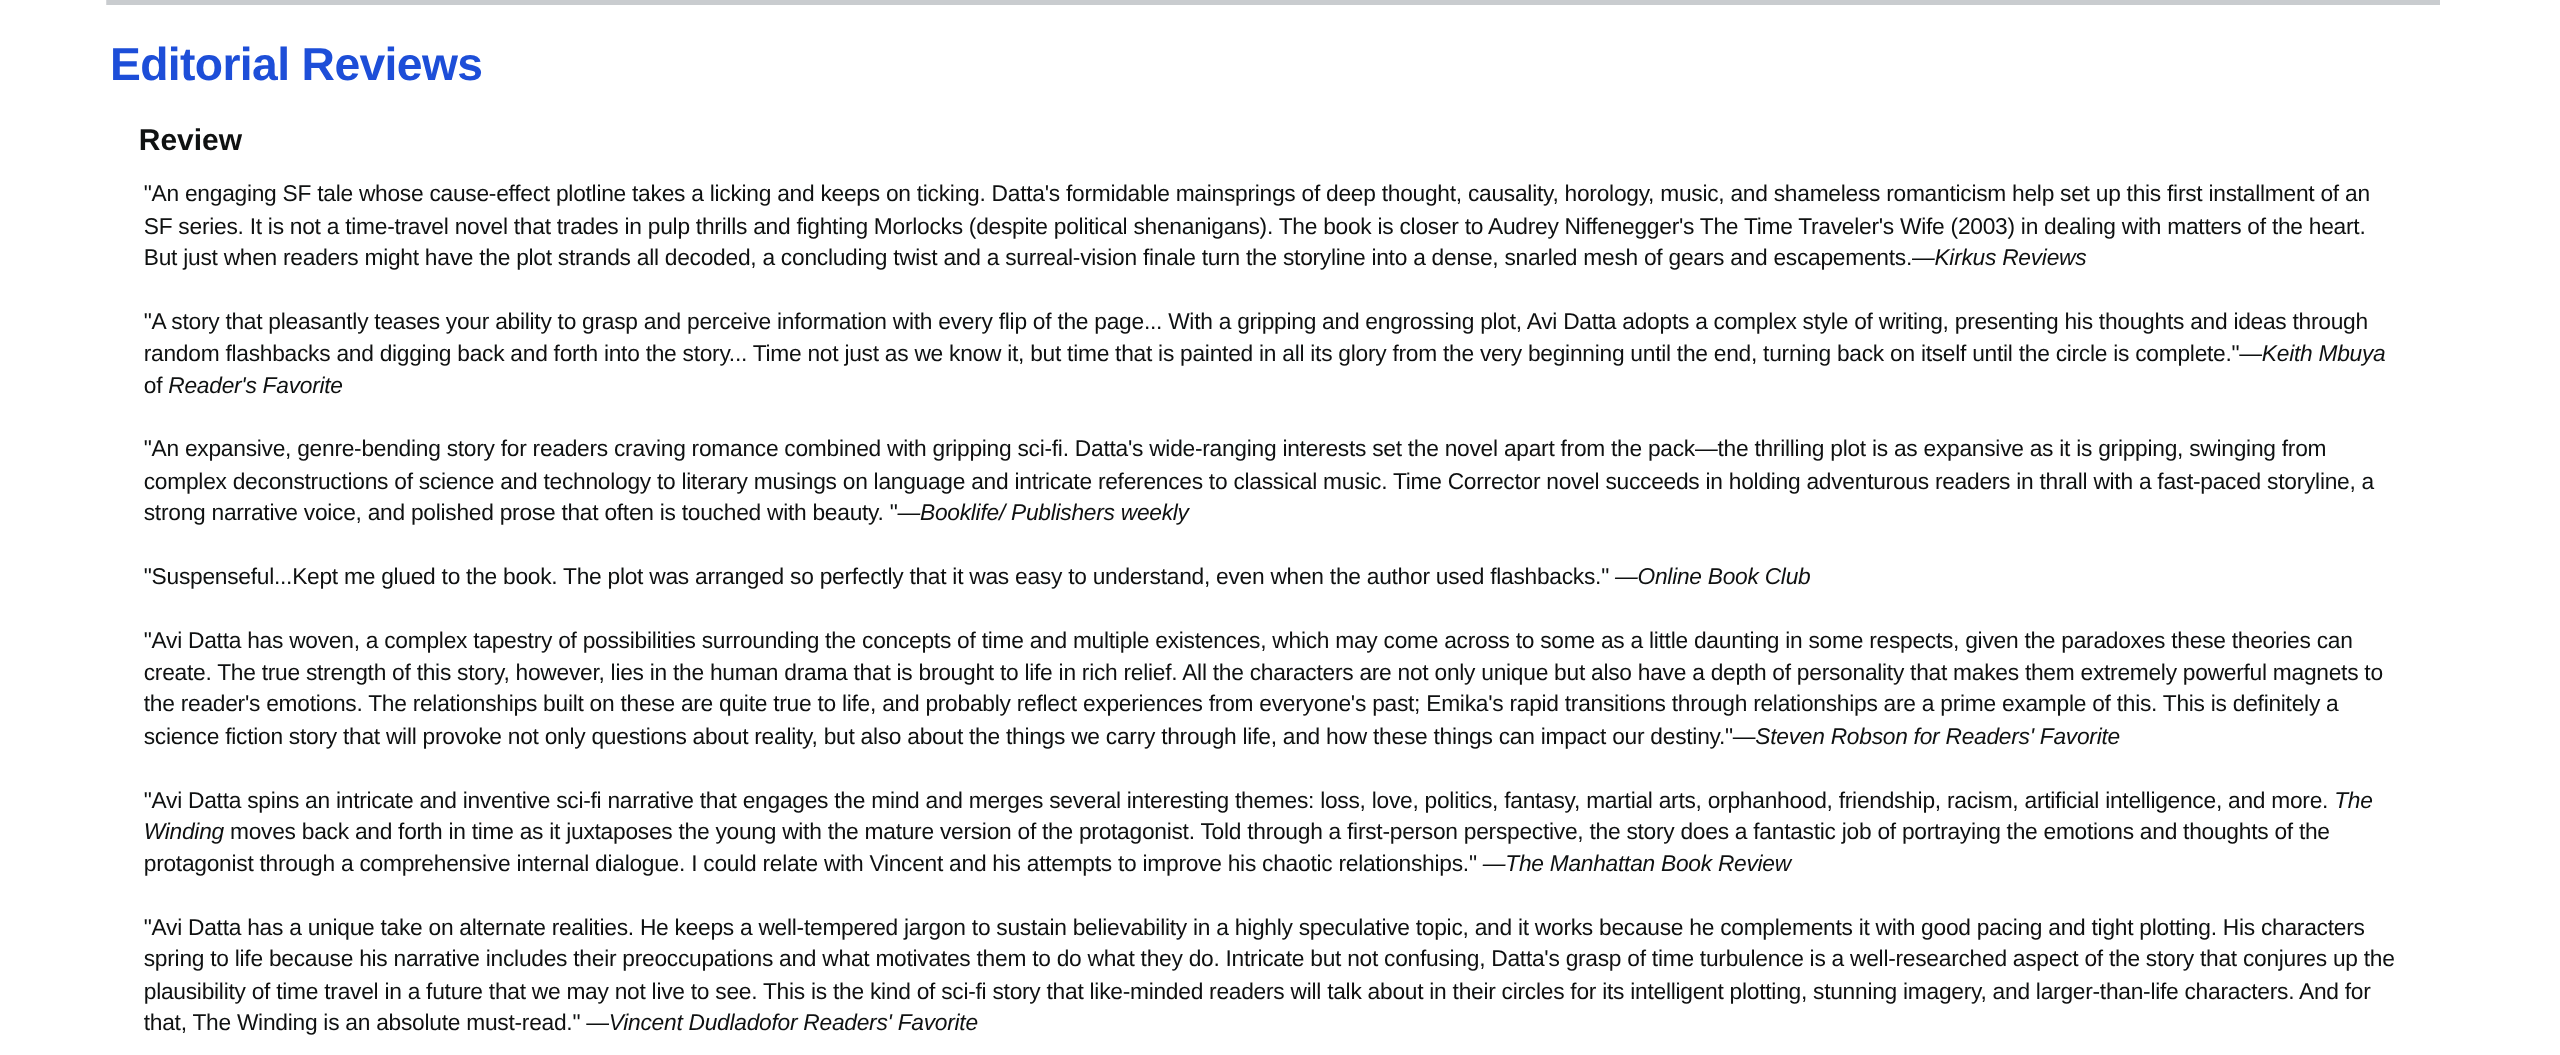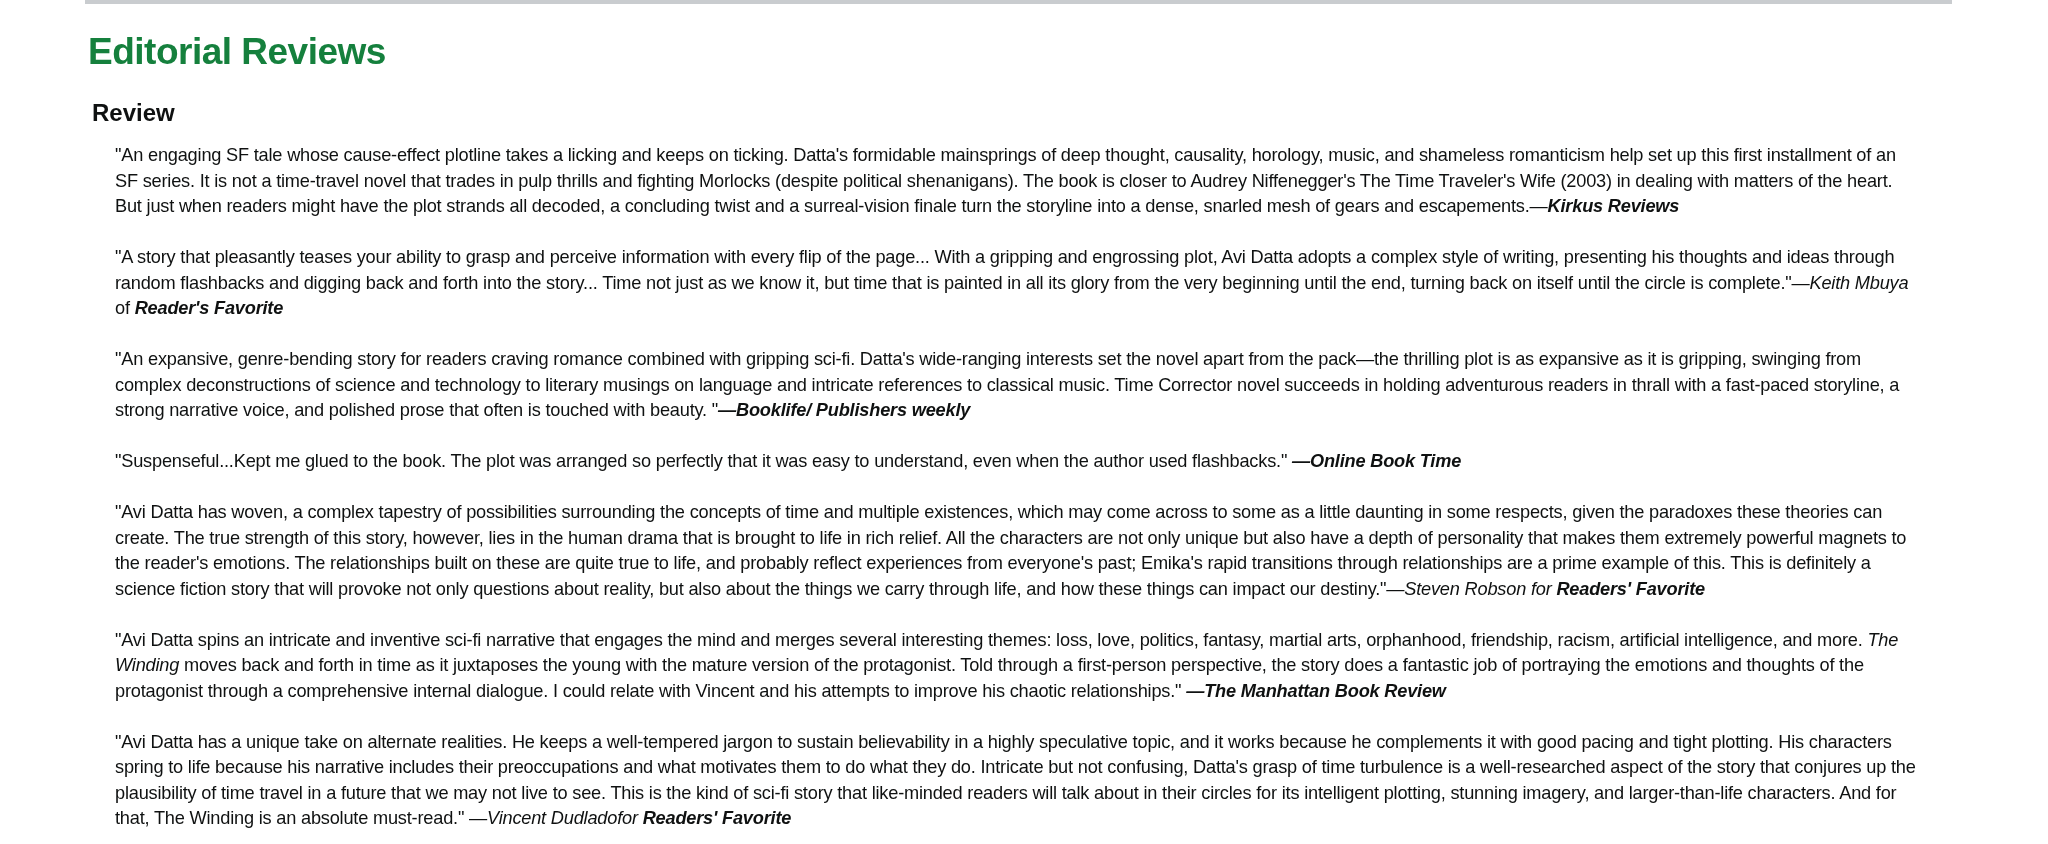--- a/index.html
+++ b/index.html
@@ -25,55 +25,55 @@
     top: 0;
     left: 88px;
     width: 1875px;
   }
   .page-title {
     margin: 30px 0 0 0;
     font-size: 37px;
     line-height: 44px;
     font-weight: 700;
     letter-spacing: -0.5px;
-    color: #15803d;
+    color: #1d4ed8;
   }
   .section-title {
-    margin: 24px 0 0 4px;
+    margin: 24px 0 0 23px;
     font-size: 24px;
     line-height: 30px;
     font-weight: 700;
     color: #0F1111;
   }
   .reviews {
     margin: 15px 0 0 27px;
     width: 1802px;
   }
   .reviews p {
     margin: 0 0 25.5px 0;
     font-size: 18.2px;
     line-height: 25.5px;
     letter-spacing: -0.2px;
   }
   .reviews p:last-child { margin-bottom: 0; }
   .seg-n { font-weight: 400; font-style: normal; }
   .seg-b { font-weight: 400; font-style: normal; }
   .seg-i { font-weight: 400; font-style: italic; }
-  .seg-bi { font-weight: 700; font-style: italic; }
+  .seg-bi { font-weight: 400; font-style: italic; }
 </style>
 </head>
 <body>
 
 <div class="top-divider"></div>
 
 <div class="content">
   <h1 class="page-title">Editorial Reviews</h1>
   <h2 class="section-title">Review</h2>
   <div class="reviews" id="reviews">
       <p><span class="seg-n">"</span><span class="seg-b">An engaging SF tale whose cause-effect plotline takes a licking and keeps on ticking.</span><span class="seg-n"> Datta's formidable mainsprings of deep thought, causality, horology, music, and shameless romanticism help set up this first installment of an SF series. It is not a time-travel novel that trades in pulp thrills and fighting Morlocks (despite political shenanigans). The book is closer to Audrey Niffenegger's The Time Traveler's Wife (2003) in dealing with matters of the heart. But just when readers might have the plot strands all decoded, a concluding twist and a surreal-vision finale turn the storyline into a dense, snarled mesh of gears and escapements.—</span><span class="seg-bi">Kirkus Reviews</span></p>
       <p><span class="seg-n">"</span><span class="seg-b">A story that pleasantly teases your ability to grasp and perceive information with every flip of the page</span><span class="seg-n">... With a gripping and engrossing plot, Avi Datta adopts a complex style of writing, presenting his thoughts and ideas through random flashbacks and digging back and forth into the story... Time not just as we know it, but time that is painted in all its glory from the very beginning until the end, turning back on itself until the circle is complete."—</span><span class="seg-i">Keith Mbuya</span><span class="seg-n"> of </span><span class="seg-bi">Reader's Favorite</span></p>
       <p><span class="seg-n">"</span><span class="seg-b">An expansive, genre-bending story for readers craving romance combined with gripping sci-fi.</span><span class="seg-n"> Datta's wide-ranging interests set the novel apart from the pack—the thrilling plot is as expansive as it is gripping, swinging from complex deconstructions of science and technology to literary musings on language and intricate references to classical music. Time Corrector novel succeeds in holding adventurous readers in thrall with a fast-paced storyline, a strong narrative voice, and polished prose that often is touched with beauty. "</span><span class="seg-bi">—Booklife/ Publishers weekly</span></p>
-      <p><span class="seg-n">"Suspenseful...Kept me glued to the book. The plot was arranged so perfectly that it was easy to understand, even when the author used flashbacks." </span><span class="seg-bi">—Online Book Time</span></p>
+      <p><span class="seg-n">"Suspenseful...Kept me glued to the book. The plot was arranged so perfectly that it was easy to understand, even when the author used flashbacks." </span><span class="seg-bi">—Online Book Club</span></p>
       <p><span class="seg-n">"Avi Datta has woven, a complex tapestry of possibilities surrounding the concepts of time and multiple existences, which may come across to some as a little daunting in some respects, given the paradoxes these theories can create. The true strength of this story, however, lies in the human drama that is brought to life in rich relief. </span><span class="seg-b">All the characters are not only unique but also have a depth of personality that makes them extremely powerful magnets to the reader's emotions</span><span class="seg-n">. The relationships built on these are quite true to life, and probably reflect experiences from everyone's past; Emika's rapid transitions through relationships are a prime example of this. </span><span class="seg-b">This is definitely a science fiction story that will provoke not only questions about reality, but also about the things we carry through life, and how these things can impact our destiny.</span><span class="seg-n">"—</span><span class="seg-i">Steven Robson for </span><span class="seg-bi">Readers' Favorite</span></p>
       <p><span class="seg-n">"Avi Datta spins </span><span class="seg-b">an intricate and inventive sci-fi narrative that engages the mind and merges several interesting themes: loss, love, politics, fantasy, martial arts, orphanhood, friendship, racism, artificial intelligence, and more</span><span class="seg-n">. </span><span class="seg-i">The Winding</span><span class="seg-n"> moves back and forth in time as it juxtaposes the young with the mature version of the protagonist. Told through a first-person perspective, the story does a fantastic job of portraying the emotions and thoughts of the protagonist through a </span><span class="seg-b">comprehensive internal dialogue</span><span class="seg-n">. I could relate with Vincent and his attempts to improve his chaotic relationships." </span><span class="seg-bi">—The Manhattan Book Review</span></p>
       <p><span class="seg-n">"Avi Datta has a unique take on alternate realities. He keeps a well-tempered jargon to sustain believability in a highly speculative topic, and it works because he complements it with good pacing and tight plotting. His characters spring to life because his narrative includes their preoccupations and what motivates them to do what they do. Intricate but not confusing, Datta's grasp of time turbulence is a well-researched aspect of the story that conjures up the plausibility of time travel in a future that we may not live to see. </span><span class="seg-b">This is the kind of sci-fi story that like-minded readers will talk about in their circles for its intelligent plotting, stunning imagery, and larger-than-life characters. And for that</span><span class="seg-n">, </span><span class="seg-b">The Winding is an absolute must-read</span><span class="seg-n">." </span><span class="seg-b">—</span><span class="seg-i">Vincent Dudladofor </span><span class="seg-bi">Readers' Favorite</span></p>
     </div>
 </div>
 
 </body></html>

